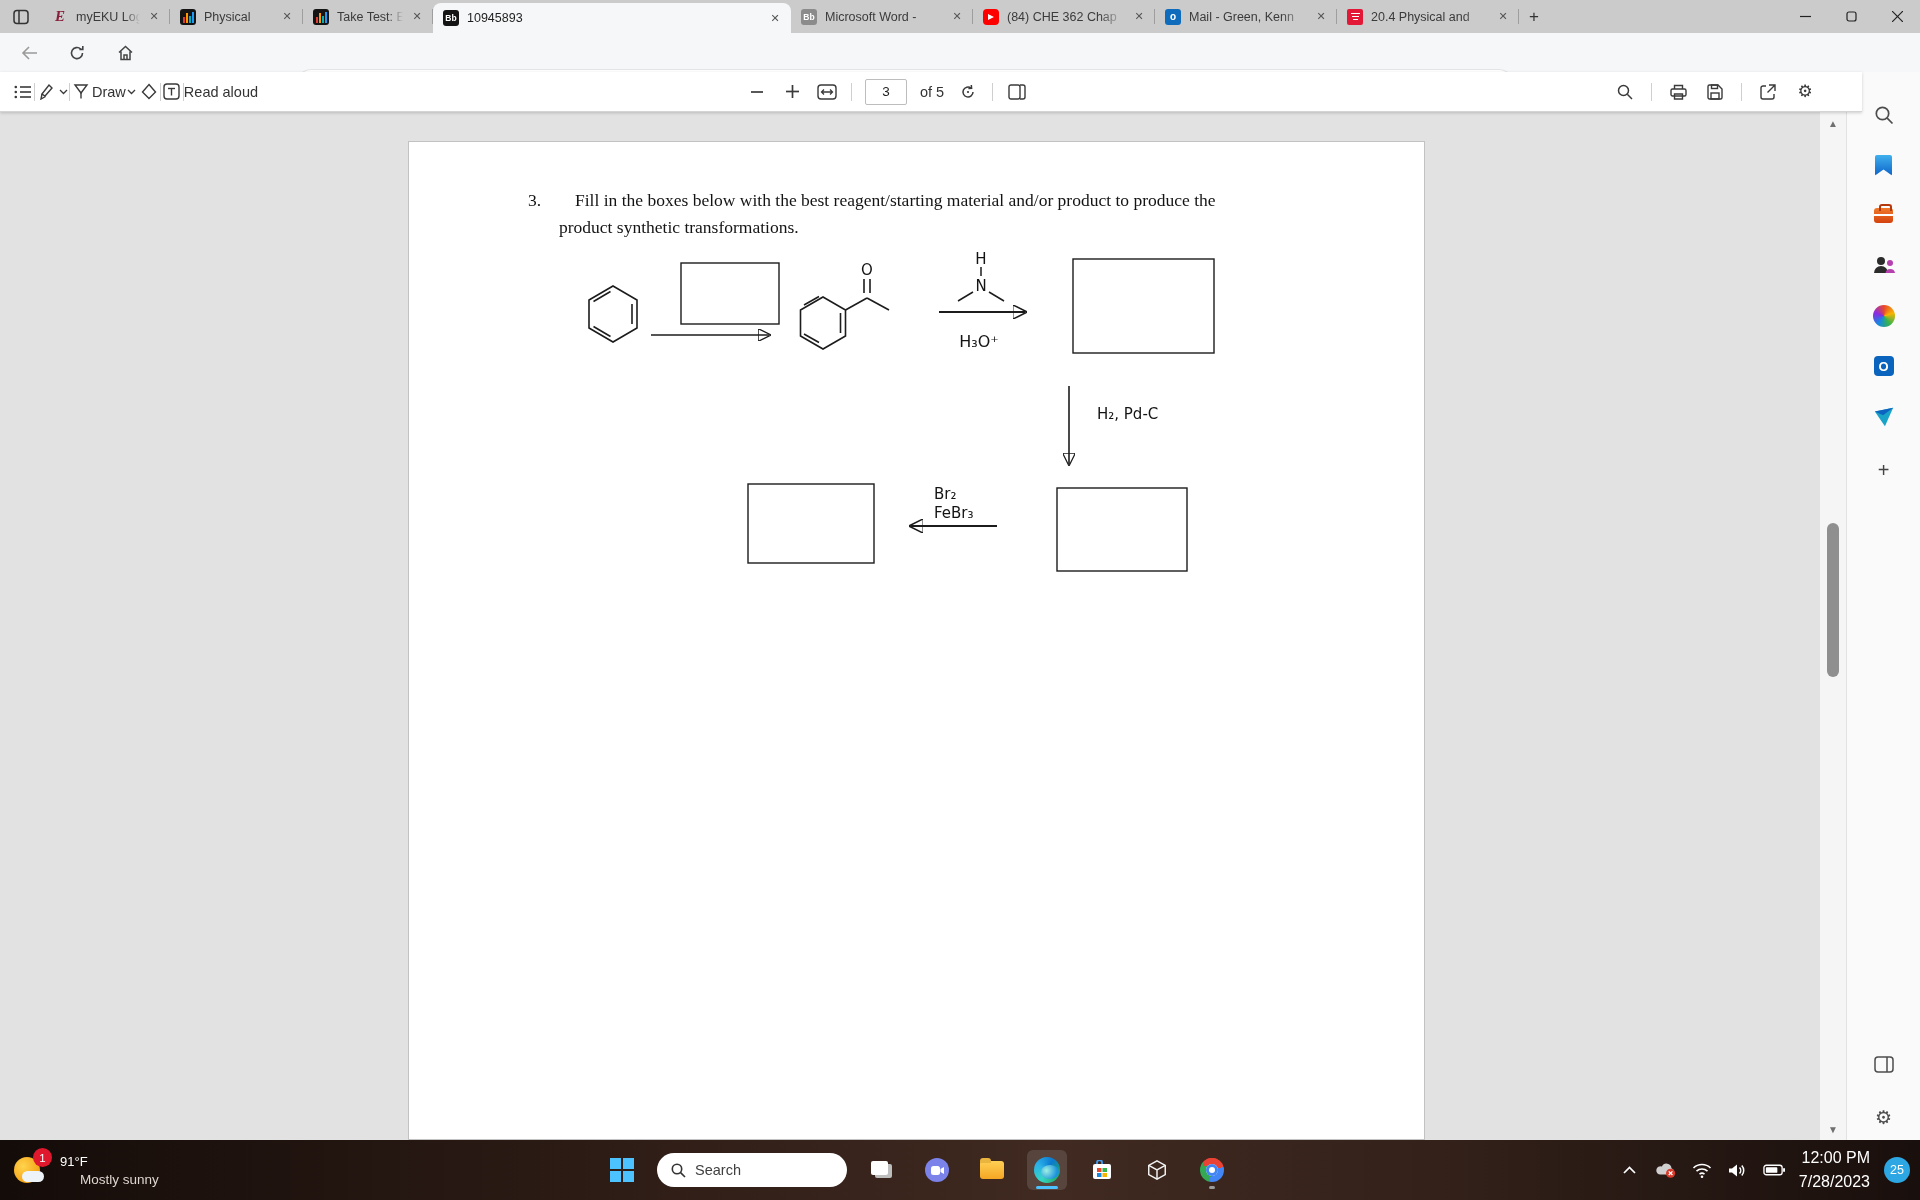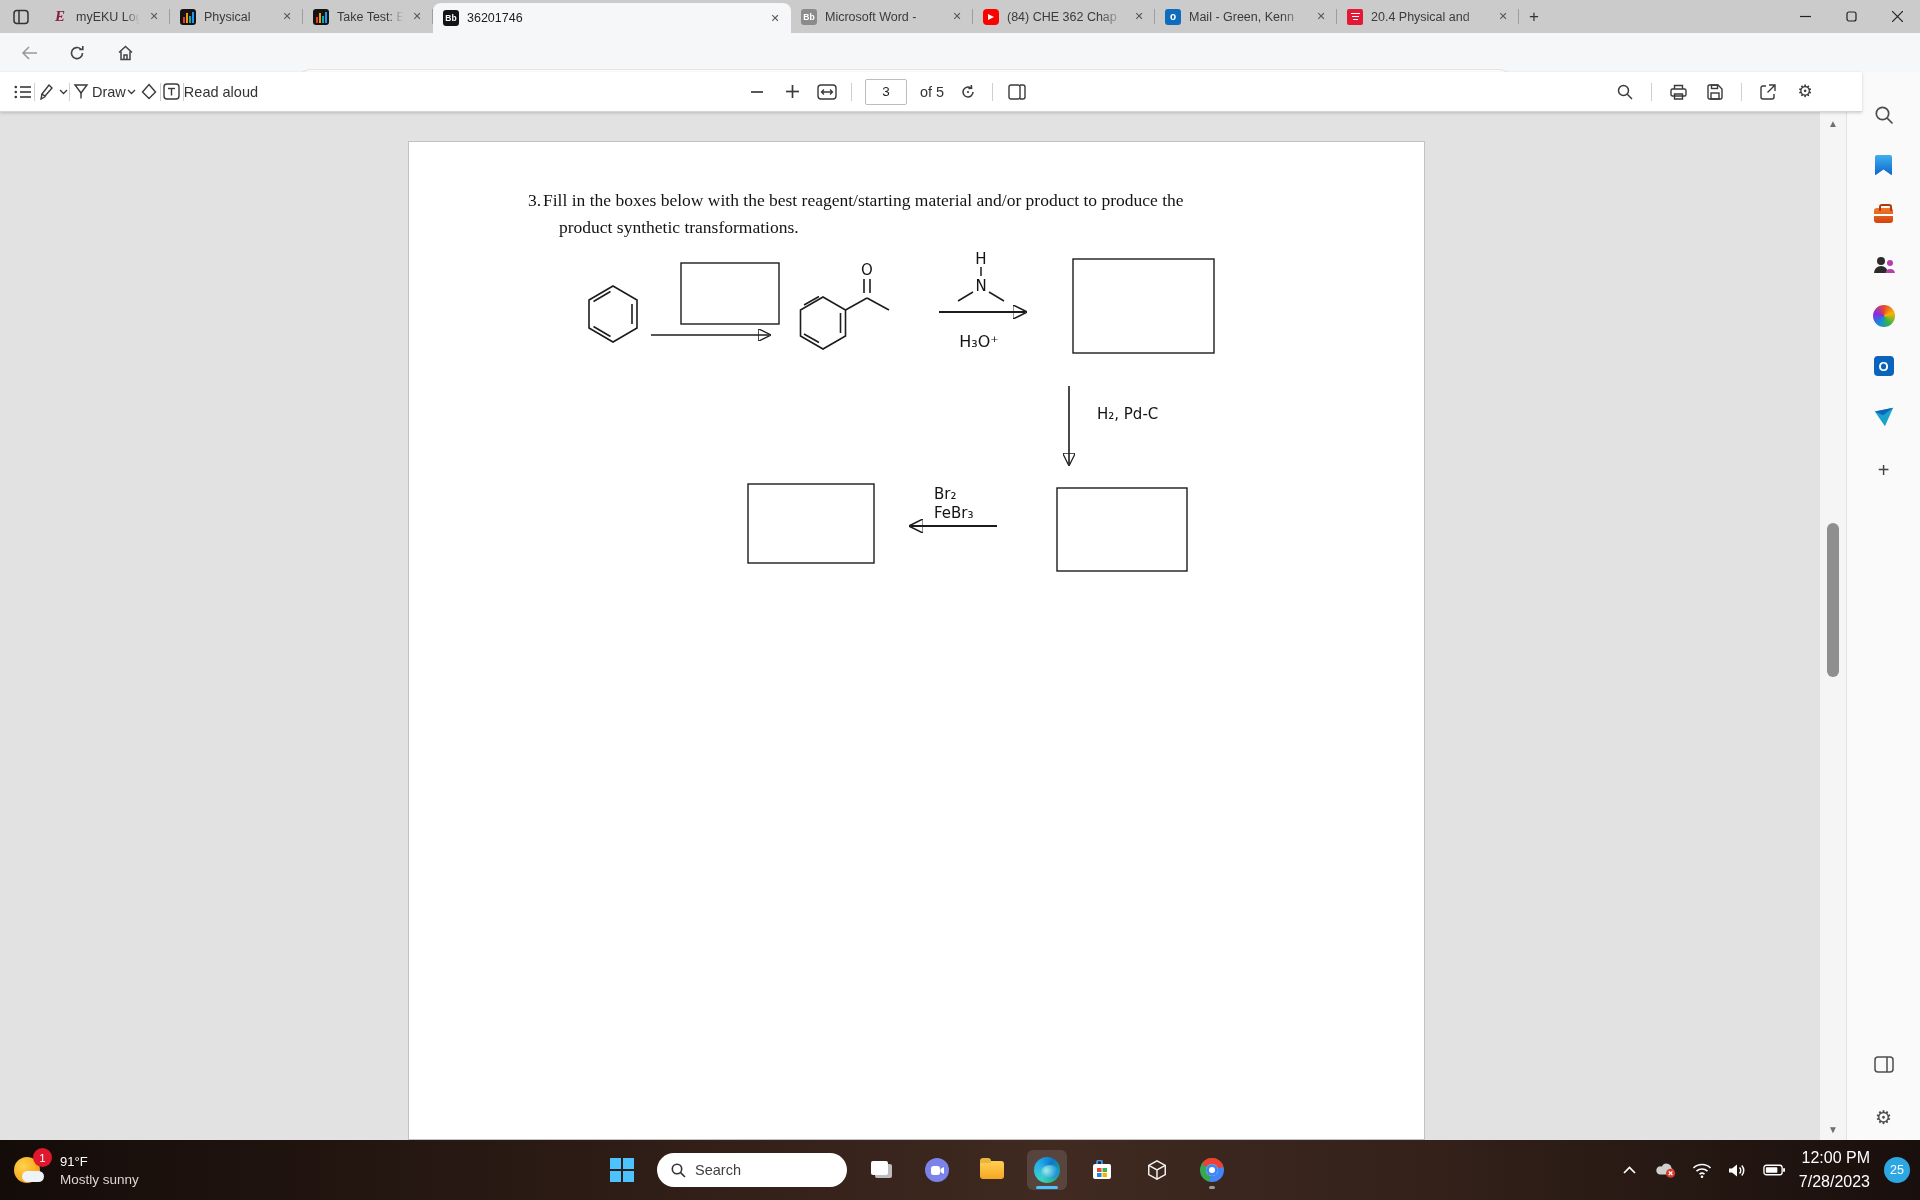--- a/index.html
+++ b/index.html
@@ -83,21 +83,21 @@
 
   
   #taskbar { left:0; top:1140px; width:1920px; height:60px;
     background:linear-gradient(90deg,#140c09 0%,#2c1b15 30%,#402a21 55%,#33211a 75%,#190f0c 100%); color:#fff; }
   #weather { position:absolute; left:14px; top:4px; display:flex; align-items:center; gap:12px; height:52px; }
   .wicon { position:relative; width:34px; height:34px; }
   .wsun { position:absolute; left:0; top:4px; width:26px; height:26px; border-radius:50%; background:radial-gradient(circle at 35% 35%,#ffd34d,#f09000); }
   .wcloud { position:absolute; left:8px; top:18px; width:22px; height:11px; background:#eef3f8; border-radius:8px; }
   .wbadge { position:absolute; right:-4px; top:-5px; min-width:19px; height:19px; border-radius:50%; background:#e0182d; color:#fff; font-size:11.5px; display:flex; align-items:center; justify-content:center; }
   .wtemp { font-size:13px; }
-  .wdesc { font-size:13.5px; color:#ded6d1; margin-top:3px; }
+  .wdesc { font-size:13.5px; color:#ded6d1; margin-top:3px;margin-left:20px; }
   #tb-center-icons { position:absolute; left:602px; top:0; height:60px; display:flex; align-items:center; gap:15px; }
   .tico { width:40px; height:40px; display:flex; align-items:center; justify-content:center; border-radius:6px; position:relative; }
   .tico--active { background:rgba(255,255,255,.13); }
   .tico--active::after { content:''; position:absolute; left:9px; bottom:1px; width:22px; height:3px; border-radius:2px; background:#4cc2ff; }
   .dot::after { content:''; position:absolute; left:17px; bottom:1px; width:6px; height:3px; border-radius:2px; background:#9a9a9a; }
   .winlogo { display:grid; grid-template-columns:11px 11px; grid-template-rows:11px 11px; gap:2px; }
   .winlogo i { background:#4cc2ff; }
   #searchpill { width:190px; height:34px; background:#fff; border-radius:17px; display:flex; align-items:center; gap:9px; padding:0 14px; color:#333; }
   #searchpill span { font-size:14.5px; color:#3f3f3f; }
   .folder { width:24px; height:18px; background:linear-gradient(180deg,#ffd055,#f5a623); border-radius:3px; position:relative; }
@@ -149,21 +149,21 @@
           <i style="height:6px;background:#e03c31"></i>
           <i style="height:10px;background:#ff9800"></i>
           <i style="height:7px;background:#00b0b9"></i>
           <i style="height:11px;background:#2196f3"></i>
         </span>
       <span class="tab__label">Take Test: Exam 2</span>
       <span class="tab__close">✕</span>
     </div>
     <div class="tab tab--active" style="width:358px">
       <span class="fav fav-bb">Bb</span>
-      <span class="tab__label">36201746</span>
+      <span class="tab__label">10945893</span>
       <span class="tab__close">✕</span>
     </div>
     <div class="tab" style="width:182px">
       <span class="fav fav-bb fav-bb--gray">Bb</span>
       <span class="tab__label">Microsoft Word -</span>
       <span class="tab__close">✕</span>
     </div>
     <div class="tab" style="width:182px">
       <span class="fav fav-yt">
           <i></i>
@@ -400,21 +400,21 @@
             <path d="M9 1 h6 v6 M15 1 L7.5 8.5" fill="none" stroke="#3a3a3a" stroke-width="1.4"></path>
           </svg>
       </div>
       <div class="tbico gear">⚙</div>
     </div>
   </div>
 
   <div id="viewer" class="abs">
     <div id="page">
       <div class="qtext" style="left:119px; top:48px;">3.</div>
-      <div class="qtext" style="left:134px; top:48px;">Fill in the boxes below with the best reagent/starting material and/or product to produce the</div>
+      <div class="qtext" style="left:166px; top:48px;">Fill in the boxes below with the best reagent/starting material and/or product to produce the</div>
       <div class="qtext" style="left:150px; top:75px;">product synthetic transformations.</div>
 
       <svg id="chem" width="1017" height="380" viewBox="0 0 1017 380">
         <defs>
           <marker id="ah" viewBox="0 0 10 10" refX="8.5" refY="5" markerWidth="8" markerHeight="8" orient="auto-start-reverse">
             <path d="M0 0 L10 5 L0 10 z" fill="#1c1c1c" stroke="none"></path>
           </marker>
         </defs>
 
         <g stroke-width="1.6">

